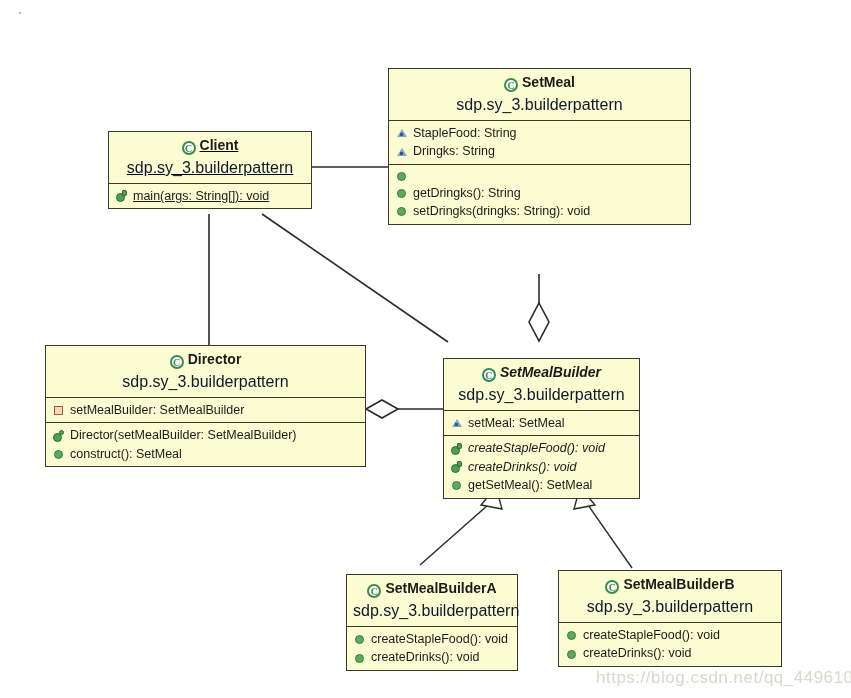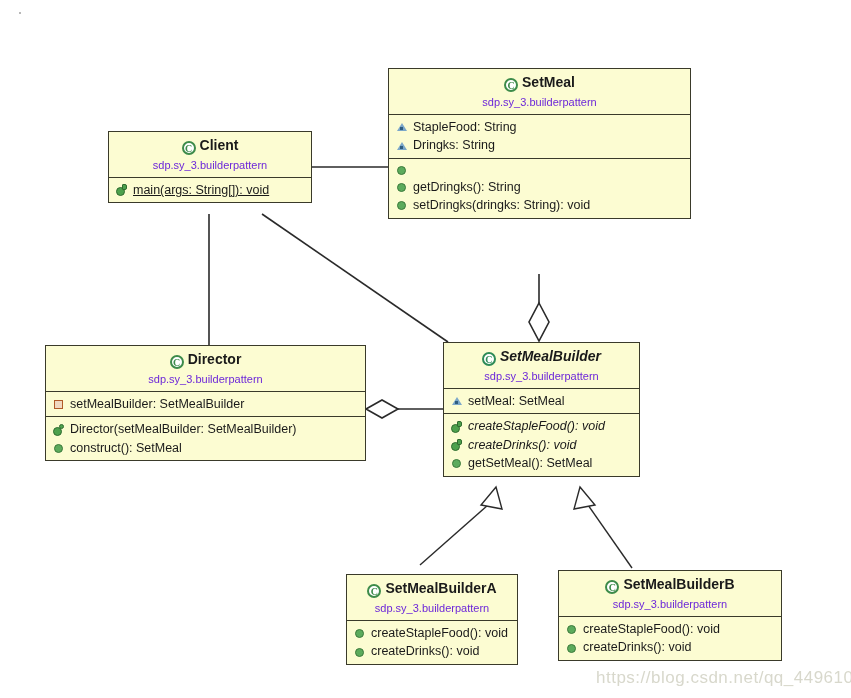--- a/index.html
+++ b/index.html
@@ -28,22 +28,22 @@
     padding: 5px 6px 2px 6px;
     font-weight: bold;
     font-size: 14px;
     color: #1a1a1a;
     white-space: nowrap;
   }
   .uml-header.abstract .cls-name { font-style: italic; }
   .uml-pkg {
     text-align: center;
     padding: 2px 6px 6px 6px;
-    font-size: 11px;
-    color: #6d28d9;
+    font-size: 16px;
+    color: #0f172a;
     white-space: nowrap;
   }
   .uml-sep {
     border-top: 1.5px solid #3a3a2a;
     height: 0;
     font-size: 0;
     line-height: 0;
   }
   .uml-compartment {
     padding: 3px 2px 3px 2px;
@@ -275,21 +275,21 @@
         <span class="micon public-method"></span>
         <span class="label">getDringks(): String</span>
       </div>
       <div class="uml-row">
         <span class="micon public-method"></span>
         <span class="label">setDringks(dringks: String): void</span>
       </div>
     </div>
   </div>
 
-  <div class="uml-class" style="left:108px; top:131px; width:204px;">
+  <div class="uml-class" style="left:108px; top:131px; width:204px;text-decoration:underline;">
     <div class="uml-header">
       <span class="cicon">C</span><span class="cls-name">Client</span>
     </div>
     <div class="uml-pkg">sdp.sy_3.builderpattern</div>
     <div class="uml-sep"></div>
     <div class="uml-compartment">
       <div class="uml-row underline">
         <span class="micon static-method"></span>
         <span class="label">main(args: String[]): void</span>
       </div>
@@ -314,21 +314,21 @@
         <span class="micon constructor"></span>
         <span class="label">Director(setMealBuilder: SetMealBuilder)</span>
       </div>
       <div class="uml-row">
         <span class="micon public-method"></span>
         <span class="label">construct(): SetMeal</span>
       </div>
     </div>
   </div>
 
-  <div class="uml-class" style="left:443px; top:342px; width:197px;">
+  <div class="uml-class" style="left:443px; top:358px; width:197px;">
     <div class="uml-header abstract">
       <span class="cicon abstract-kind">C</span><span class="cls-name">SetMealBuilder</span>
     </div>
     <div class="uml-pkg">sdp.sy_3.builderpattern</div>
     <div class="uml-sep"></div>
     <div class="uml-compartment">
       <div class="uml-row">
         <span class="micon protected-field"></span>
         <span class="label">setMeal: SetMeal</span>
       </div>

